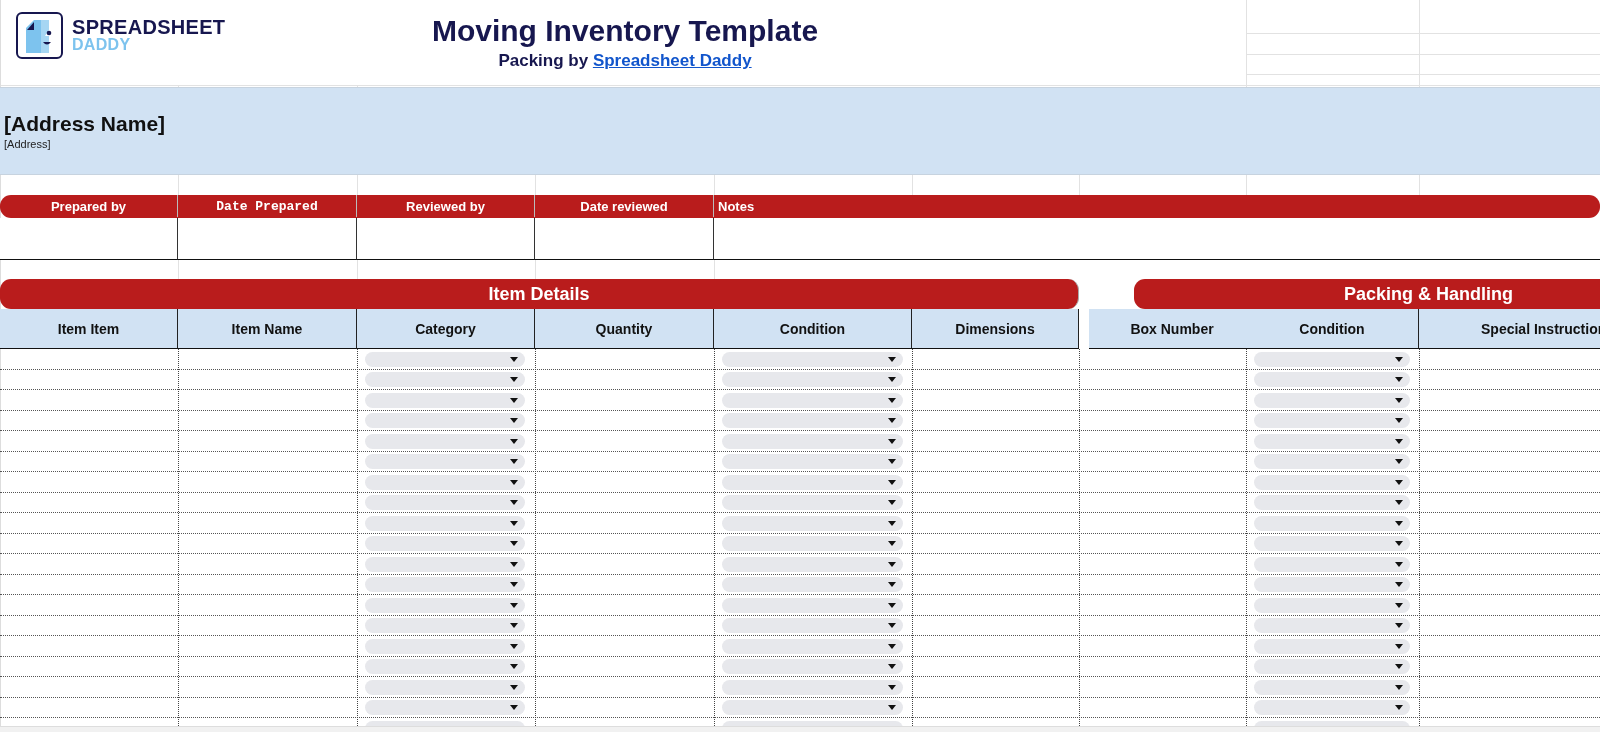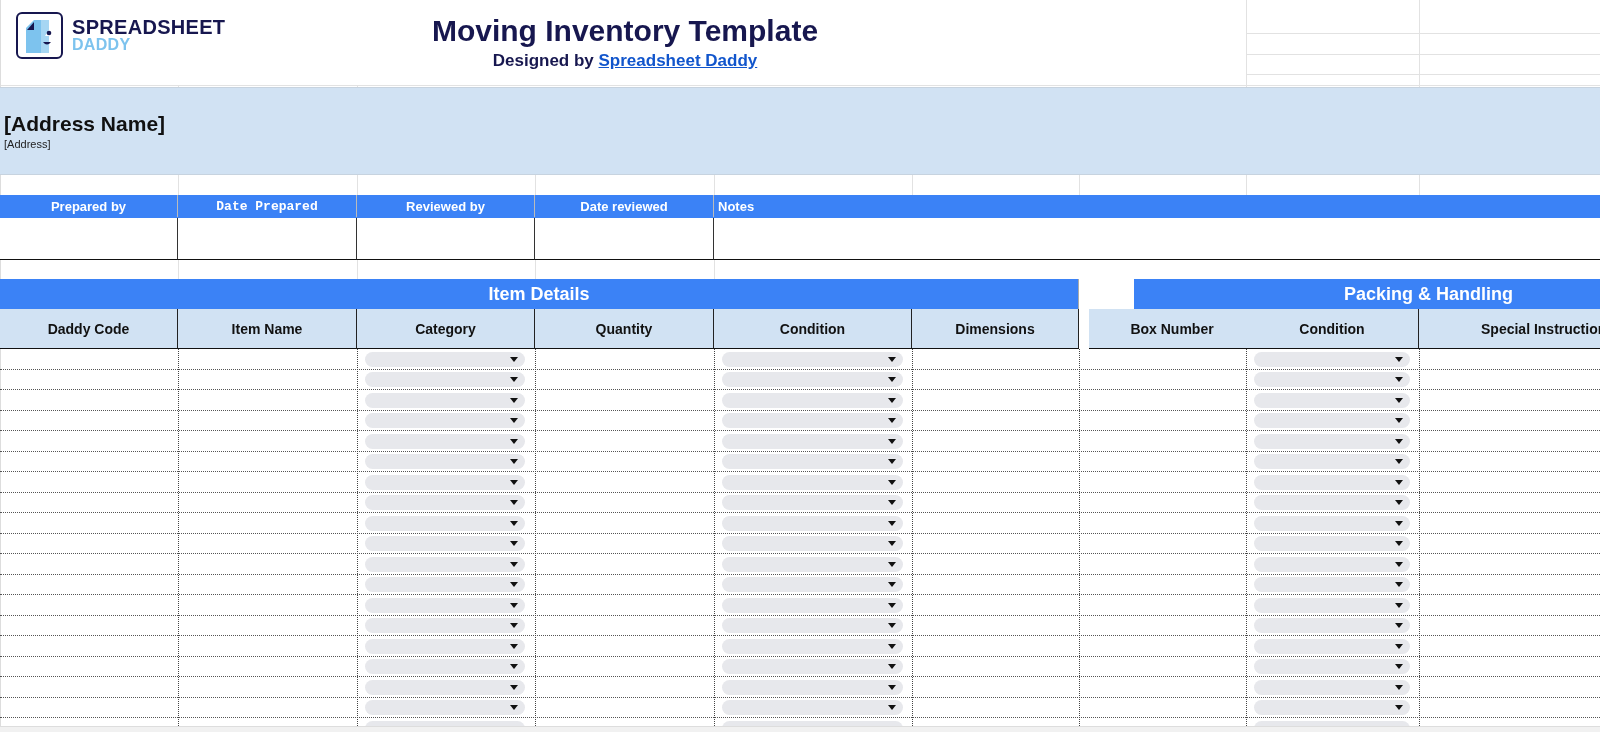--- a/index.html
+++ b/index.html
@@ -1,18 +1,18 @@
 <!DOCTYPE html>
 <html><head>
 <meta charset="utf-8">
 <style>
   * { box-sizing: border-box; margin: 0; padding: 0; }
   body { width: 1600px; height: 732px; overflow: hidden; background: #fff; font-family: "Liberation Sans", "DejaVu Sans", sans-serif; position: relative; }
   .abs { position: absolute; }
-  .navy { background: #3b82f6; }
+  .navy { background: #b91c1c; border-radius: 11px; }
   .gridv { position: absolute; width: 1px; background: #e2e2e2; }
   .gridh { position: absolute; height: 1px; background: #e2e2e2; }
 
   
   .logo-box { left: 16px; top: 12px; width: 47px; height: 47px; border: 2px solid #17174f; border-radius: 6px; background: #fff; overflow: hidden; }
   .logo-text1 { left: 72px; top: 16px; font-size: 20px; font-weight: bold; color: #17174f; letter-spacing: 0.3px; }
   .logo-text2 { left: 72px; top: 36px; font-size: 16px; font-weight: bold; color: #7dc3ee; letter-spacing: 0.3px; }
   .title { left: 350px; width: 550px; top: 14px; text-align: center; font-size: 30px; font-weight: bold; color: #17174f; }
   .subtitle { left: 350px; width: 550px; top: 51px; text-align: center; font-size: 17px; font-weight: bold; color: #17174f; }
   .subtitle a { color: #1155cc; text-decoration: underline; }
@@ -57,21 +57,21 @@
     <path d="M9 16 L16 8 L16 16 Z" fill="#17174f"></path>
     <circle cx="31" cy="19" r="2.3" fill="#17174f"></circle>
     <path d="M25 28 Q29 33 33 28 Z" fill="#17174f"></path>
   </svg>
 </div>
 <div class="abs logo-text1">SPREADSHEET</div>
 <div class="abs logo-text2">DADDY</div>
 
 <div class="abs title">Moving Inventory Template</div>
 <div class="abs subtitle">
-  <span>Designed by </span><a>Spreadsheet Daddy</a>
+  <span>Packing by </span><a>Spreadsheet Daddy</a>
 </div>
 
 <div class="abs company-band"></div>
 <div class="abs company-name">[Address Name]</div>
 <div class="abs address">[Address]</div>
 
 <div class="abs navy" style="left:0;top:195px;width:1600px;height:23px;"></div>
 <div class="abs meta-head" style="left:0;width:178px;">Prepared by</div>
 <div class="abs meta-head" style="left:178px;width:179px;font-family:Liberation Mono, monospace;">Date Prepared</div>
 <div class="abs meta-head" style="left:357px;width:178px;">Reviewed by</div>
@@ -80,21 +80,21 @@
 
 <div class="abs meta-cell" style="left:0;width:178px;"></div>
 <div class="abs meta-cell" style="left:178px;width:179px;"></div>
 <div class="abs meta-cell" style="left:357px;width:178px;"></div>
 <div class="abs meta-cell" style="left:535px;width:179px;"></div>
 <div class="abs meta-cell" style="left:714px;width:886px;border-right:none;"></div>
 
 <div class="abs navy section" style="left:0;width:1079px;border-right:1px solid #aaa;">Item Details</div>
 <div class="abs navy section" style="left:1134px;width:521px;justify-content:flex-start;padding-left:210px;">Packing &amp; Handling</div>
 
-<div class="abs colhead" style="left:0;width:178px;">Daddy Code</div>
+<div class="abs colhead" style="left:0;width:178px;">Item Item</div>
 <div class="abs colhead" style="left:178px;width:179px;">Item Name</div>
 <div class="abs colhead" style="left:357px;width:178px;">Category</div>
 <div class="abs colhead" style="left:535px;width:179px;">Quantity</div>
 <div class="abs colhead" style="left:714px;width:198px;">Condition</div>
 <div class="abs colhead" style="left:912px;width:167px;">Dimensions</div>
 <div class="abs colhead" style="left:1089px;width:167px;">Box Number</div>
 <div class="abs colhead" style="left:1246px;width:173px;">Condition</div>
 <div class="abs colhead" style="left:1419px;width:181px;border-right:none;justify-content:flex-start;padding-left:62px;">Special Instructions</div>
 
 <div id="tbody">

